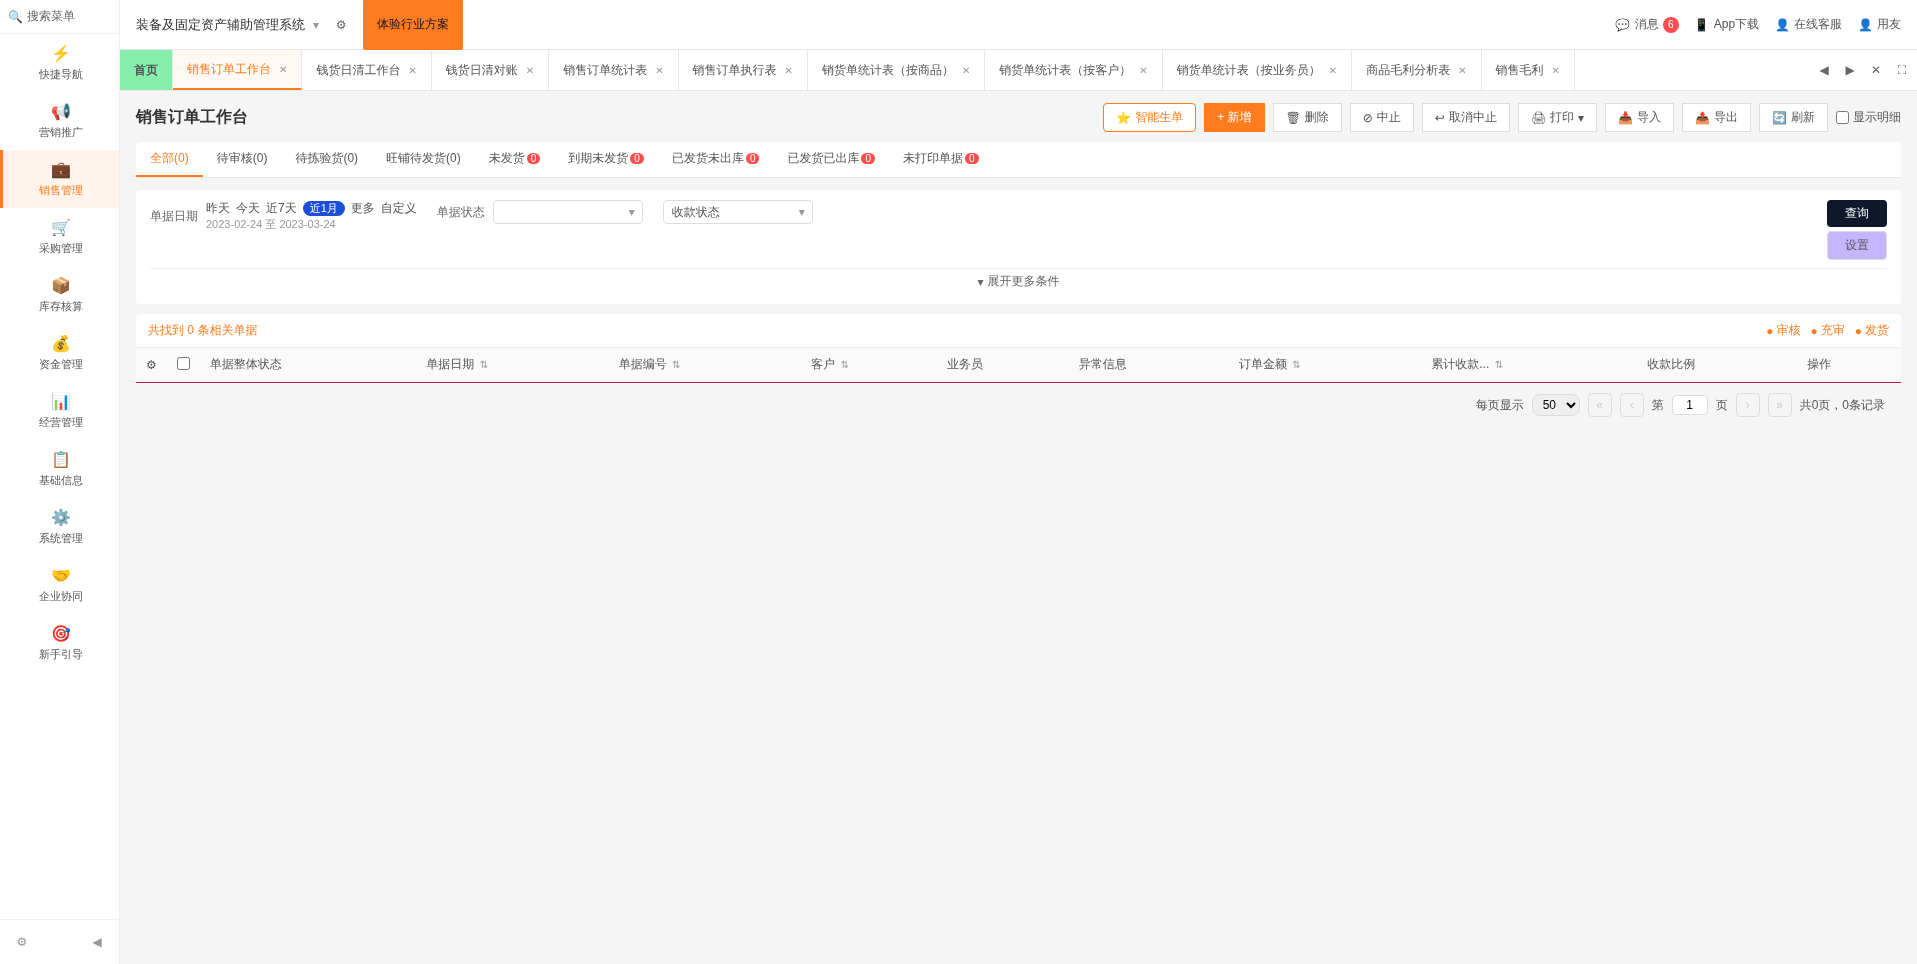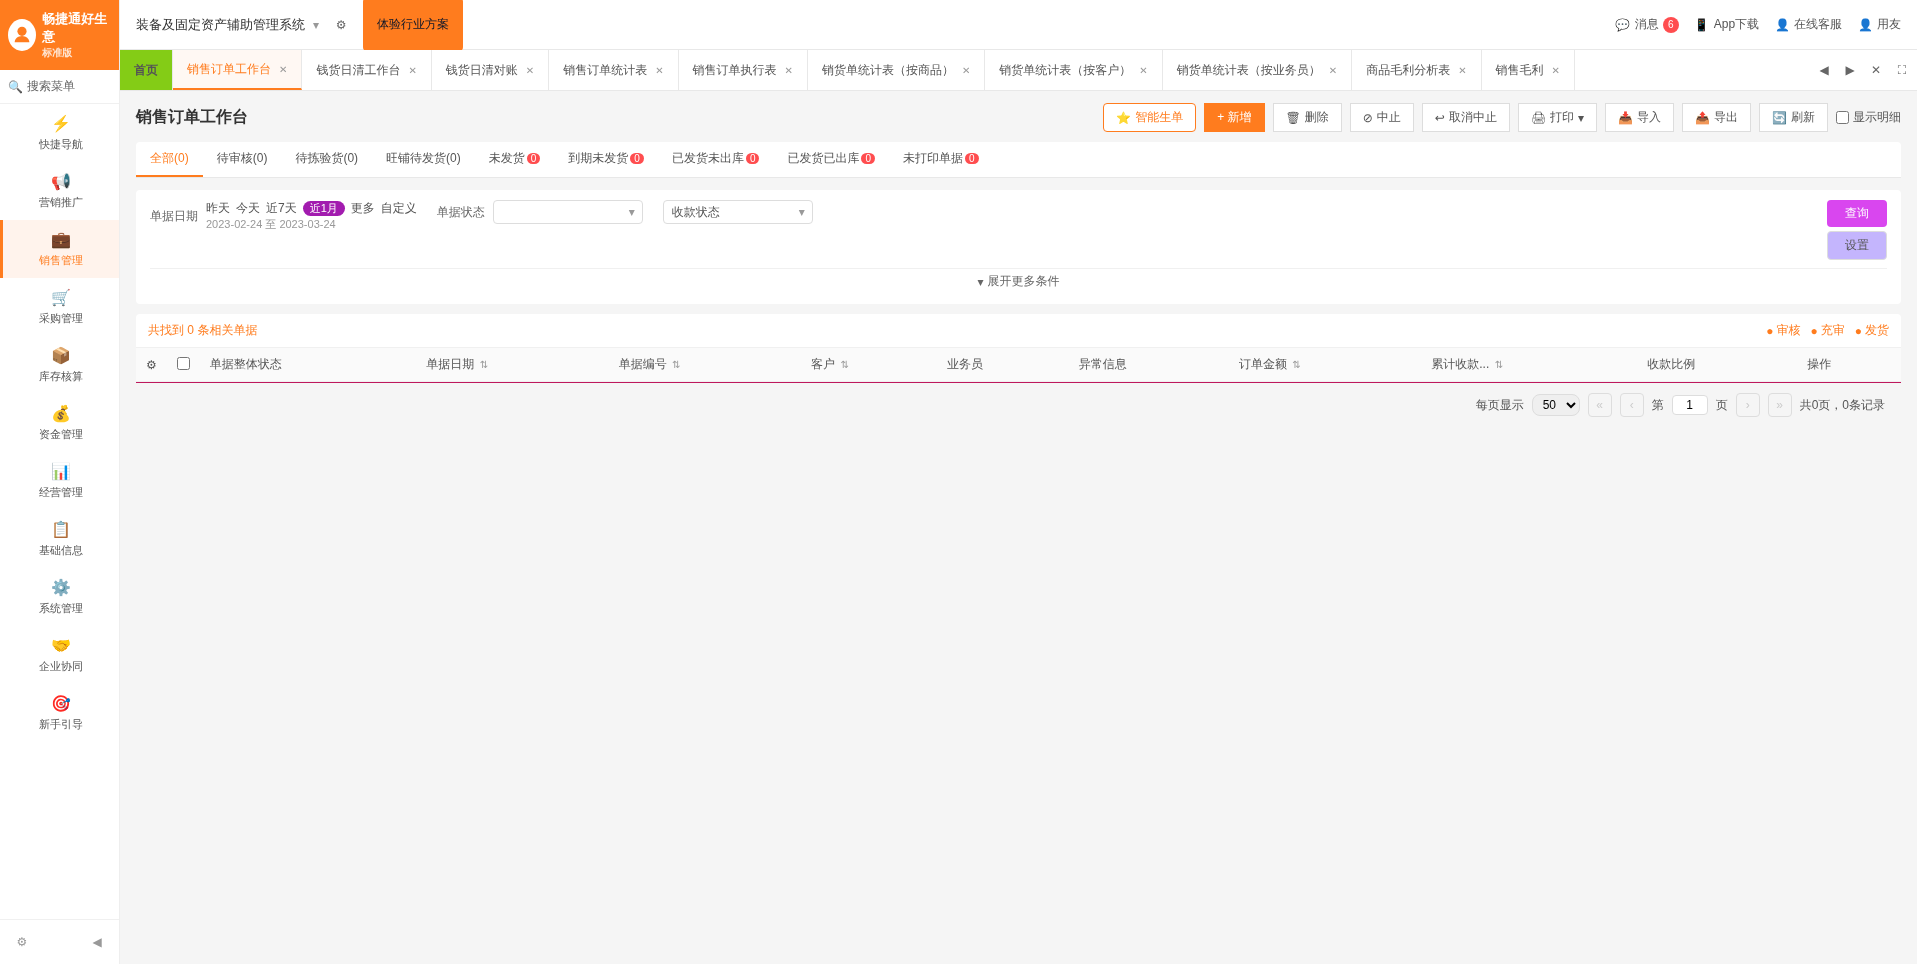--- a/index.html
+++ b/index.html
@@ -33,21 +33,21 @@
     .topbar-settings { width: 28px; height: 28px; display: flex; align-items: center; justify-content: center; color: #666; cursor: pointer; }
     .topbar-btn { background: #ff7c1e; color: #0f172a; border: none; padding: 18px 14px; border-radius: 4px; cursor: pointer; font-size: 12px; }
     .topbar-right { display: flex; align-items: center; gap: 16px; font-size: 12px; color: #555; }
     .topbar-right-item { display: flex; align-items: center; gap: 4px; cursor: pointer; }
     .topbar-badge { background: #ff4d4f; color: #fff; border-radius: 10px; padding: 0 5px; font-size: 10px; min-width: 16px; height: 16px; display: flex; align-items: center; justify-content: center; }
 
     
     .tabbar { background: #fff; border-bottom: 1px solid #e8e8e8; display: flex; align-items: center; flex-shrink: 0; overflow: hidden; }
     .tab { padding: 0 14px; height: 40px; display: flex; align-items: center; gap: 6px; cursor: pointer; color: #555; font-size: 12px; white-space: nowrap; border-right: 1px solid #e8e8e8; flex-shrink: 0; }
     .tab.active { background: #fff8f3; color: #ff7c1e; border-bottom: 2px solid #ff7c1e; }
-    .tab.home { background: #84cc16; font-weight: bold; font-family: Liberation Mono, monospace; }
+    .tab.home { background: #86efac; font-weight: bold; font-family: Liberation Mono, monospace; }
     .tab-close { font-size: 10px; color: #999; cursor: pointer; margin-left: 2px; }
     .tabbar-nav { display: flex; align-items: center; padding: 0 4px; gap: 4px; margin-left: auto; }
     .tabbar-nav-btn { width: 22px; height: 22px; display: flex; align-items: center; justify-content: center; cursor: pointer; color: #666; font-size: 12px; }
 
     
     .content { flex: 1; overflow: auto; padding: 12px 16px; background: #f5f5f5; }
 
     
     .page-header { display: flex; align-items: center; justify-content: space-between; margin-bottom: 10px; }
     .page-title { font-size: 16px; font-weight: bold; color: #333; }
@@ -64,28 +64,28 @@
     .sub-tab .badge { background: #ff4d4f; color: #fff; border-radius: 10px; padding: 0 4px; font-size: 10px; margin-left: 2px; }
 
     
     .filter-bar { background: #fff; padding: 10px 14px; border-radius: 4px; margin-bottom: 10px; }
     .filter-row { display: flex; align-items: flex-start; gap: 20px; flex-wrap: wrap; }
     .filter-item { display: flex; align-items: center; gap: 8px; }
     .filter-label { color: #666; font-size: 12px; white-space: nowrap; }
     .filter-dates { display: flex; flex-direction: column; gap: 0; }
     .filter-date-options { display: flex; gap: 6px; align-items: center; }
     .filter-date-opt { cursor: pointer; color: #555; font-size: 12px; }
-    .filter-date-badge { background: #a21caf; color: #fff; border-radius: 10px; padding: 0 7px; font-size: 11px; cursor: pointer; }
+    .filter-date-badge { background: #1d4ed8; color: #fff; border-radius: 10px; padding: 0 7px; font-size: 11px; cursor: pointer; }
     .filter-date-range { font-size: 11px; color: #999; }
     .filter-select { border: 1px solid #ddd; border-radius: 4px; padding: 4px 24px 4px 8px; font-size: 12px; color: #555; background: #fff; appearance: none; min-width: 150px; cursor: pointer; }
     .filter-select-wrap { position: relative; display: inline-block; }
     .filter-select-wrap::after { content: '▾'; position: absolute; right: 8px; top: 50%; transform: translateY(-50%); color: #999; pointer-events: none; }
     .expand-btn { display: flex; align-items: center; gap: 4px; color: #666; cursor: pointer; font-size: 12px; padding: 4px 8px; border-top: 1px solid #f0f0f0; margin-top: 8px; width: 100%; justify-content: center; }
     .filter-actions { display: flex; flex-direction: column; gap: 4px; margin-left: auto; }
-    .query-btn { background: #d946ef; color: #fff; border: none; padding: 5px 18px; border-radius: 4px; cursor: pointer; font-size: 12px; }
+    .query-btn { background: #0f172a; color: #fff; border: none; padding: 5px 18px; border-radius: 4px; cursor: pointer; font-size: 12px; }
     .settings-btn { background: #c4b5fd; border: 1px solid #ddd; color: #555; padding: 5px 12px; border-radius: 4px; cursor: pointer; font-size: 12px; }
 
     
     .table-area { background: #fff; border-radius: 4px; }
     .table-toolbar { padding: 8px 12px; display: flex; align-items: center; justify-content: space-between; border-bottom: 1px solid #f0f0f0; }
     .table-count { font-size: 12px; color: #555; }
     .table-count span { color: #ff7c1e; }
     .table-right-actions { display: flex; gap: 10px; }
     .table-action { display: flex; align-items: center; gap: 3px; font-size: 12px; color: #555; cursor: pointer; }
     .table-action.orange { color: #ff7c1e; }
@@ -110,32 +110,20 @@
 
     .scrollbar-area { overflow-x: auto; }
     ::-webkit-scrollbar { height: 6px; width: 6px; }
     ::-webkit-scrollbar-track { background: #f5f5f5; }
     ::-webkit-scrollbar-thumb { background: #ccc; border-radius: 3px; }
   </style>
 </head>
 <body>
 
 <div class="sidebar">
-  <div class="sidebar-logo">
-    <div class="sidebar-logo-icon">
-      <svg viewBox="0 0 24 24" fill="#ff7c1e">
-          <circle cx="12" cy="8" r="5" fill="#ff7c1e"></circle>
-          <path d="M4 20c0-4 3.6-7 8-7s8 3 8 7" fill="#ff7c1e"></path>
-        </svg>
-    </div>
-    <div>
-      <div>畅捷通好生意</div>
-      <div class="sidebar-logo-sub">标准版</div>
-    </div>
-  </div>
 
   <div class="sidebar-search">
     <span>🔍</span>
     <span>搜索菜单</span>
   </div>
 
   <div class="sidebar-menu">
     <div class="sidebar-item">
       <span class="icon">⚡</span>
       <span>快捷导航</span>

